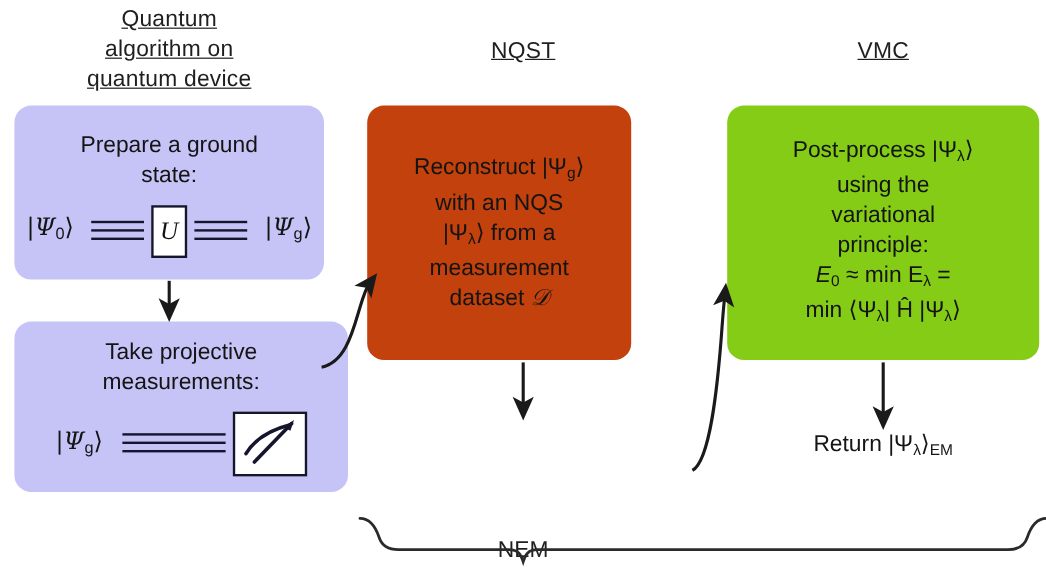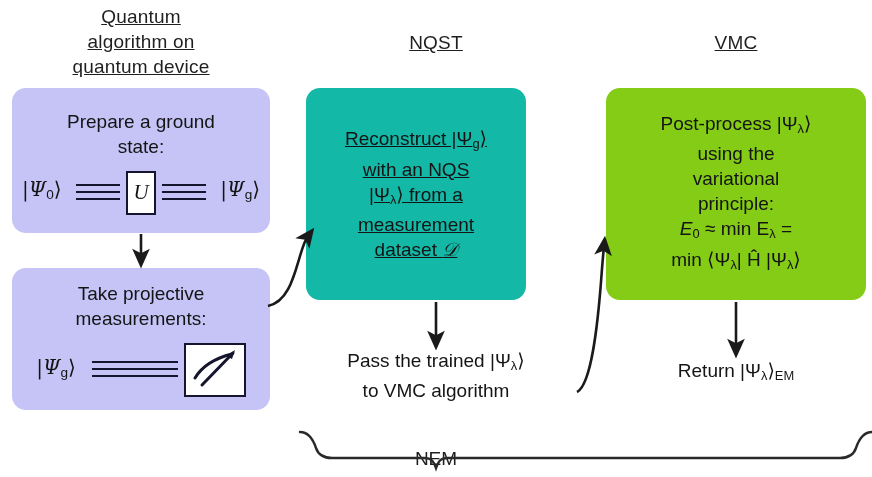--- a/index.html
+++ b/index.html
@@ -42,29 +42,28 @@
     align-items: center;
     justify-content: center;
   }
   .panel-purple-1 {
     left: 12px; top: 88px; width: 258px; height: 145px;
     background: #c6c4f6;
     padding: 8px 10px 6px;
     justify-content: center;
   }
   .panel-purple-2 {
-    left: 12px; top: 268px; width: 258px; height: 142px;
+    left: 12px; top: 268px; width: 278px; height: 142px;
     background: #c6c4f6;
     padding: 8px 10px 8px;
   }
   .panel-green {
     left: 306px; top: 88px; width: 220px; height: 212px;
-    background: #14b8a6;
+    background: #c2410c;
     padding: 10px 12px;
-    text-decoration: underline;
   }
   .panel-red {
     left: 606px; top: 88px; width: 260px; height: 212px;
     background: #84cc16;
     padding: 10px 12px;
   }
   .panel-text { width: 100%; }
 
   
   .circuit {
@@ -212,24 +211,20 @@
     <div class="panel-text">
       <div><span>Post-process |Ψ</span><sub>λ</sub><span>⟩</span></div>
       <div>using the</div>
       <div>variational</div>
       <div>principle:</div>
       <div><i>E</i><sub>0</sub><span> ≈ min E</span><sub>λ</sub><span> =</span></div>
       <div><span>min ⟨Ψ</span><sub>λ</sub><span>| Ĥ |Ψ</span><sub>λ</sub><span>⟩</span></div>
     </div>
   </div>
 
-  <div class="caption cap-pass">
-    <div><span>Pass the trained |Ψ</span><sub>λ</sub><span>⟩</span></div>
-    <div>to VMC algorithm</div>
-  </div>
 
   <div class="caption cap-return">
     <div><span>Return |Ψ</span><sub>λ</sub><span>⟩</span><sub>EM</sub></div>
   </div>
 
   <div class="nem-label">NEM</div>
 
   <svg class="overlay">
     <defs>
       <marker id="arrowhead" markerWidth="9" markerHeight="9" refX="4.2" refY="4.2" orient="auto">

